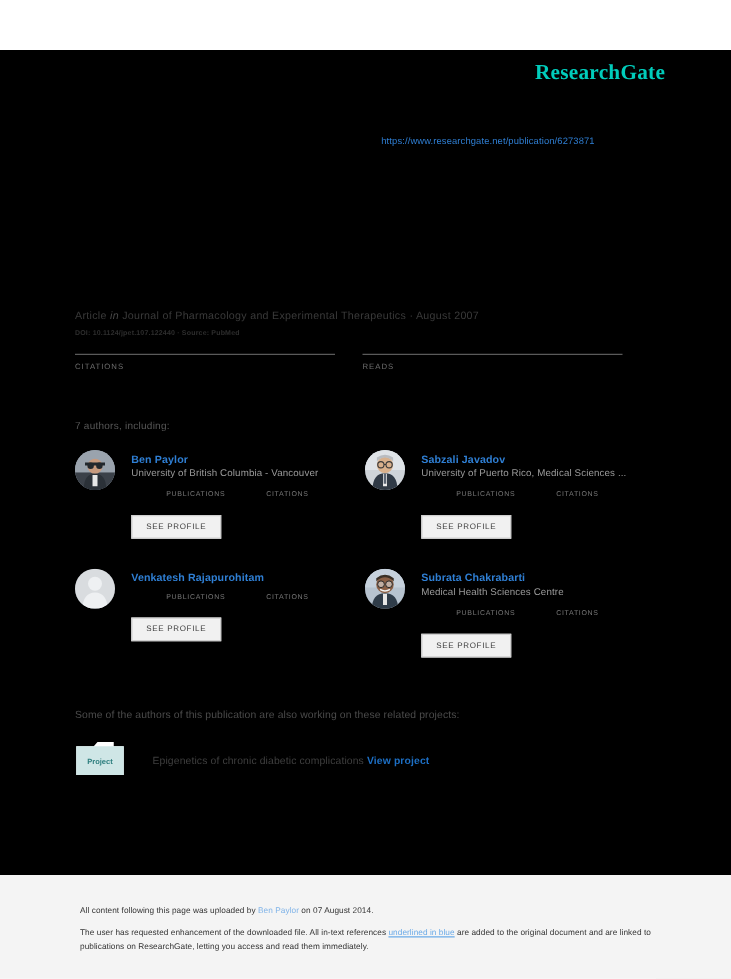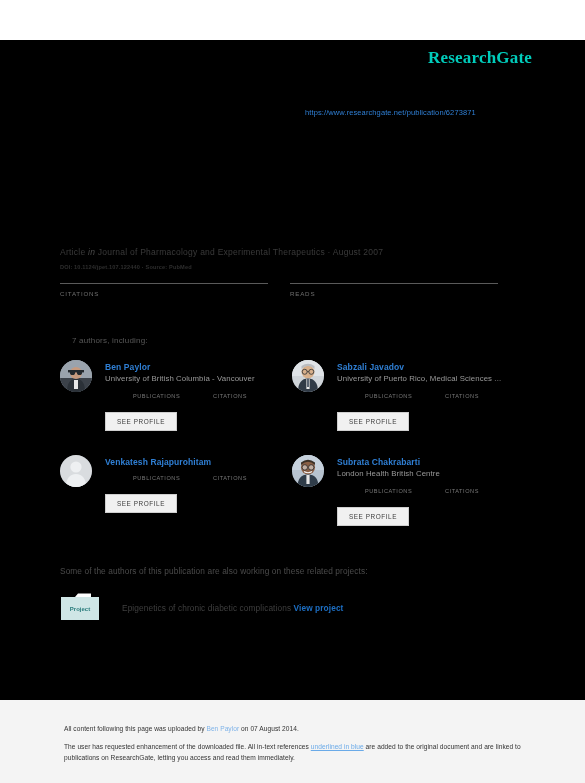--- a/index.html
+++ b/index.html
@@ -80,21 +80,21 @@
     font-size:15px; font-weight:bold;
     color:#0b0b0b;
   }
   .stat-label {
     font-size:6.2px;
     color:#6e6e6e;
     letter-spacing:0.8px;
   }
   
   .authors-heading {
-    position:absolute; left:72px; top:336px;
+    position:absolute; left:60px; top:336px;
     font-size:8px;
     color:#585858;
     letter-spacing:0.2px;
   }
   .author-card { position:absolute; width:230px; }
   .author-card.a1 { left:60px;  top:360px; }
   .author-card.a2 { left:292px; top:360px; }
   .author-card.a3 { left:60px;  top:455px; }
   .author-card.a4 { left:292px; top:455px; }
 
@@ -344,21 +344,21 @@
         <path d="M16 19.5 C9 19.5 5.5 24 5.5 32 L26.5 32 C26.5 24 23 19.5 16 19.5 Z" fill="#2f3c49"></path>
         <rect x="14.4" y="20" width="3.2" height="9" fill="#e7e7e7"></rect>
         <circle cx="12.8" cy="12.4" r="2.7" fill="#efefef" opacity="0.55"></circle>
         <circle cx="19.2" cy="12.4" r="2.7" fill="#efefef" opacity="0.55"></circle>
         <circle cx="12.8" cy="12.4" r="2.7" fill="none" stroke="#2a2a2a" stroke-width="0.8"></circle>
         <circle cx="19.2" cy="12.4" r="2.7" fill="none" stroke="#2a2a2a" stroke-width="0.8"></circle>
         <path d="M12 16.5 Q16 19 20 16.5" stroke="#f2f2f2" stroke-width="1.2" fill="none"></path>
       </svg>
     </div>
     <div class="author-name">Subrata Chakrabarti</div>
-    <div class="author-aff">London Health British Centre</div>
+    <div class="author-aff">Medical Health Sciences Centre</div>
     <div class="author-stats">
       <div class="as-col pub">
         <div class="as-num"></div>
         <div class="as-label">PUBLICATIONS</div>
       </div>
       <div class="as-col cit">
         <div class="as-num"></div>
         <div class="as-label">CITATIONS</div>
       </div>
     </div>

